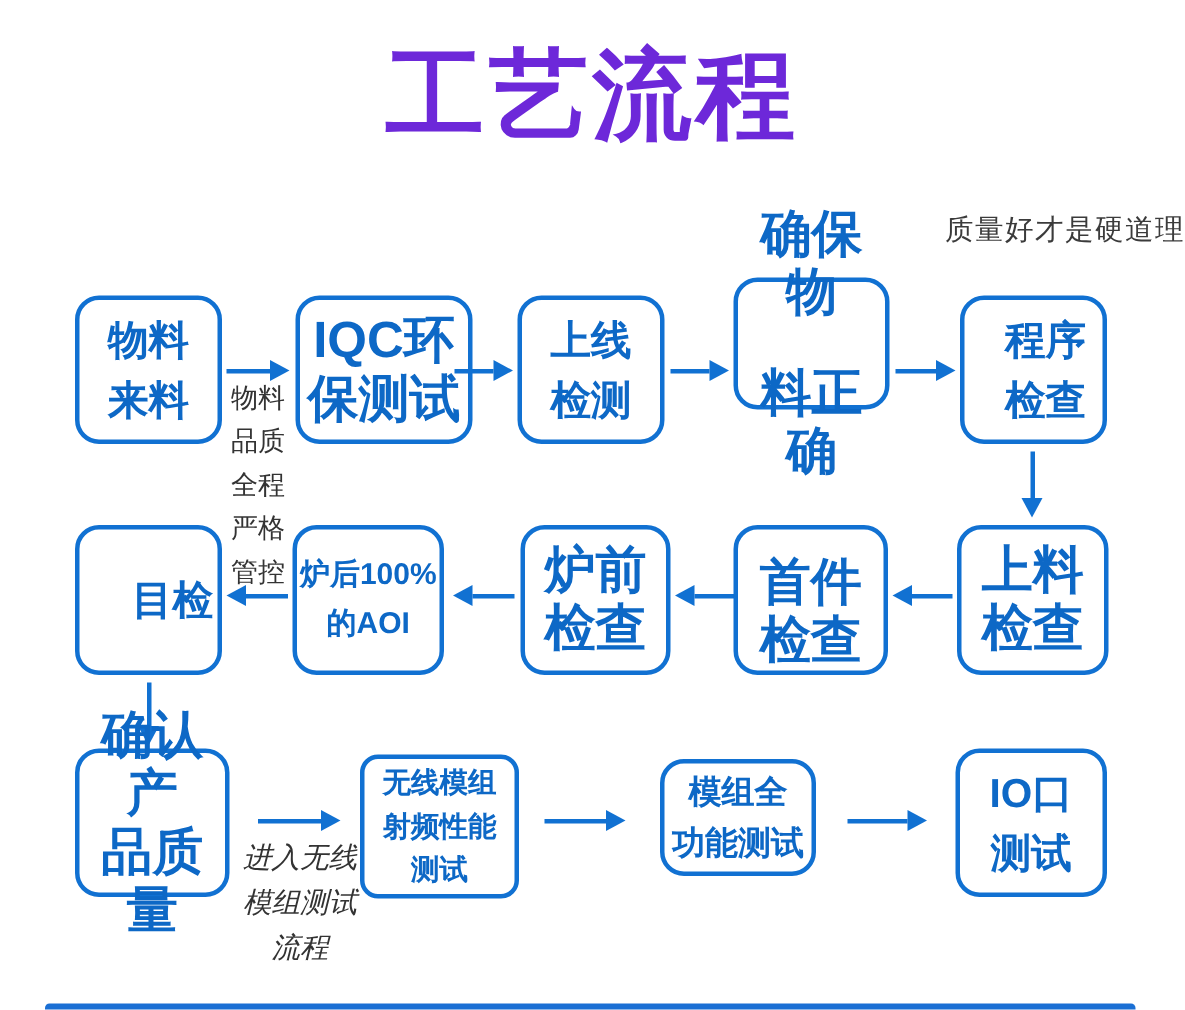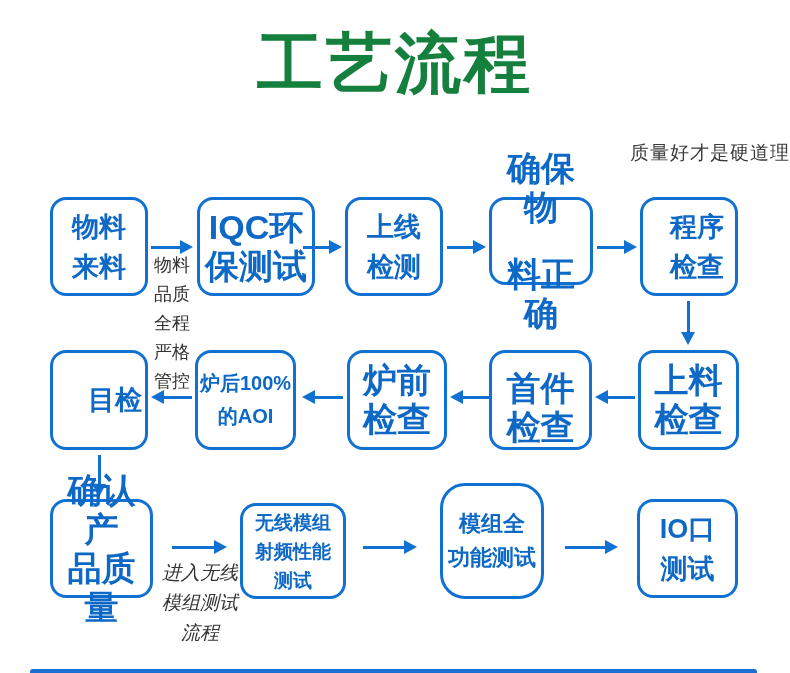--- a/index.html
+++ b/index.html
@@ -3,38 +3,38 @@
 <meta charset="utf-8">
 <style>
   html,body{margin:0;padding:0;}
   body{
     width:790px;height:673px;background:#ffffff;position:relative;overflow:hidden;
     font-family:"Liberation Sans", sans-serif;
   }
   .stage{position:absolute;inset:0;}
   .title{
     position:absolute;top:24px;left:0;width:790px;text-align:center;
-    font-size:66px;font-weight:900;color:#15803d;letter-spacing:3px;line-height:1.2;
+    font-size:66px;font-weight:900;color:#6d28d9;letter-spacing:3px;line-height:1.2;
   }
   .subtitle{
     position:absolute;top:140px;left:0;width:790px;text-align:right;
     font-size:19px;color:#3b3b3b;letter-spacing:1px;
   }
   .box{
     position:absolute;box-sizing:border-box;background:#ffffff;
     border:3px solid #1171d2;border-radius:16px;
     color:#0d68c6;font-weight:bold;text-align:center;
     display:flex;flex-direction:column;align-items:center;justify-content:center;
   }
   .box span{display:block;}
   .fs27{font-size:27px;line-height:40px;}
   .fs26{font-size:34px;line-height:39px;}
   .fs22{font-size:22px;line-height:34px;}
   .fs20{font-size:20px;line-height:33px;}
-  .fs19{font-size:19px;line-height:29px;}
+  .fs19{font-size:19px;line-height:29px;border-radius:12px;}
   .note{
     position:absolute;color:#333333;text-align:center;font-weight:normal;
   }
   .note-v{font-size:18px;line-height:29px;}
   .note-w{font-size:19px;line-height:30px;}
   .arr{position:absolute;display:flex;align-items:center;}
   .arr .shaft{flex:1;height:3px;background:#1171d2;}
   .arr .head-r{width:0;height:0;border-top:7px solid transparent;border-bottom:7px solid transparent;border-left:13px solid #1171d2;}
   .arr .head-l{width:0;height:0;border-top:7px solid transparent;border-bottom:7px solid transparent;border-right:13px solid #1171d2;}
   .arr-d{position:absolute;display:flex;flex-direction:column;align-items:center;}
@@ -70,21 +70,21 @@
       <div class="head-r"></div>
     </div>
   <div class="box fs27" style="left:345px;top:197px;width:98px;height:99px;">
     <span>上线</span>
     <span>检测</span>
   </div>
   <div class="arr" style="left:447px;top:239px;width:39px;height:16px;">
       <div class="shaft"></div>
       <div class="head-r"></div>
     </div>
-  <div class="box fs26" style="left:489px;top:197px;width:104px;height:88px;gap:28px;">
+  <div class="box fs26" style="left:489px;top:185px;width:104px;height:88px;gap:28px;">
     <span>确保物</span>
     <span>料正确</span>
   </div>
   <div class="arr" style="left:597px;top:239px;width:40px;height:16px;">
       <div class="shaft"></div>
       <div class="head-r"></div>
     </div>
   <div class="box fs27" style="left:640px;top:197px;width:98px;height:99px;padding-left:16px;">
     <span>程序</span>
     <span>检查</span>
@@ -154,21 +154,21 @@
     </div>
   <div class="box fs19" style="left:240px;top:503px;width:106px;height:96px;">
     <span>无线模组</span>
     <span>射频性能</span>
     <span>测试</span>
   </div>
   <div class="arr" style="left:363px;top:539px;width:54px;height:16px;">
       <div class="shaft"></div>
       <div class="head-r"></div>
     </div>
-  <div class="box fs22" style="left:440px;top:483px;width:104px;height:116px;border-radius:25px;">
+  <div class="box fs22" style="left:440px;top:506px;width:104px;height:78px;">
     <span>模组全</span>
     <span>功能测试</span>
   </div>
   <div class="arr" style="left:565px;top:539px;width:53px;height:16px;">
       <div class="shaft"></div>
       <div class="head-r"></div>
     </div>
   <div class="box fs27" style="left:637px;top:499px;width:101px;height:99px;">
     <span>IO口</span>
     <span>测试</span>

